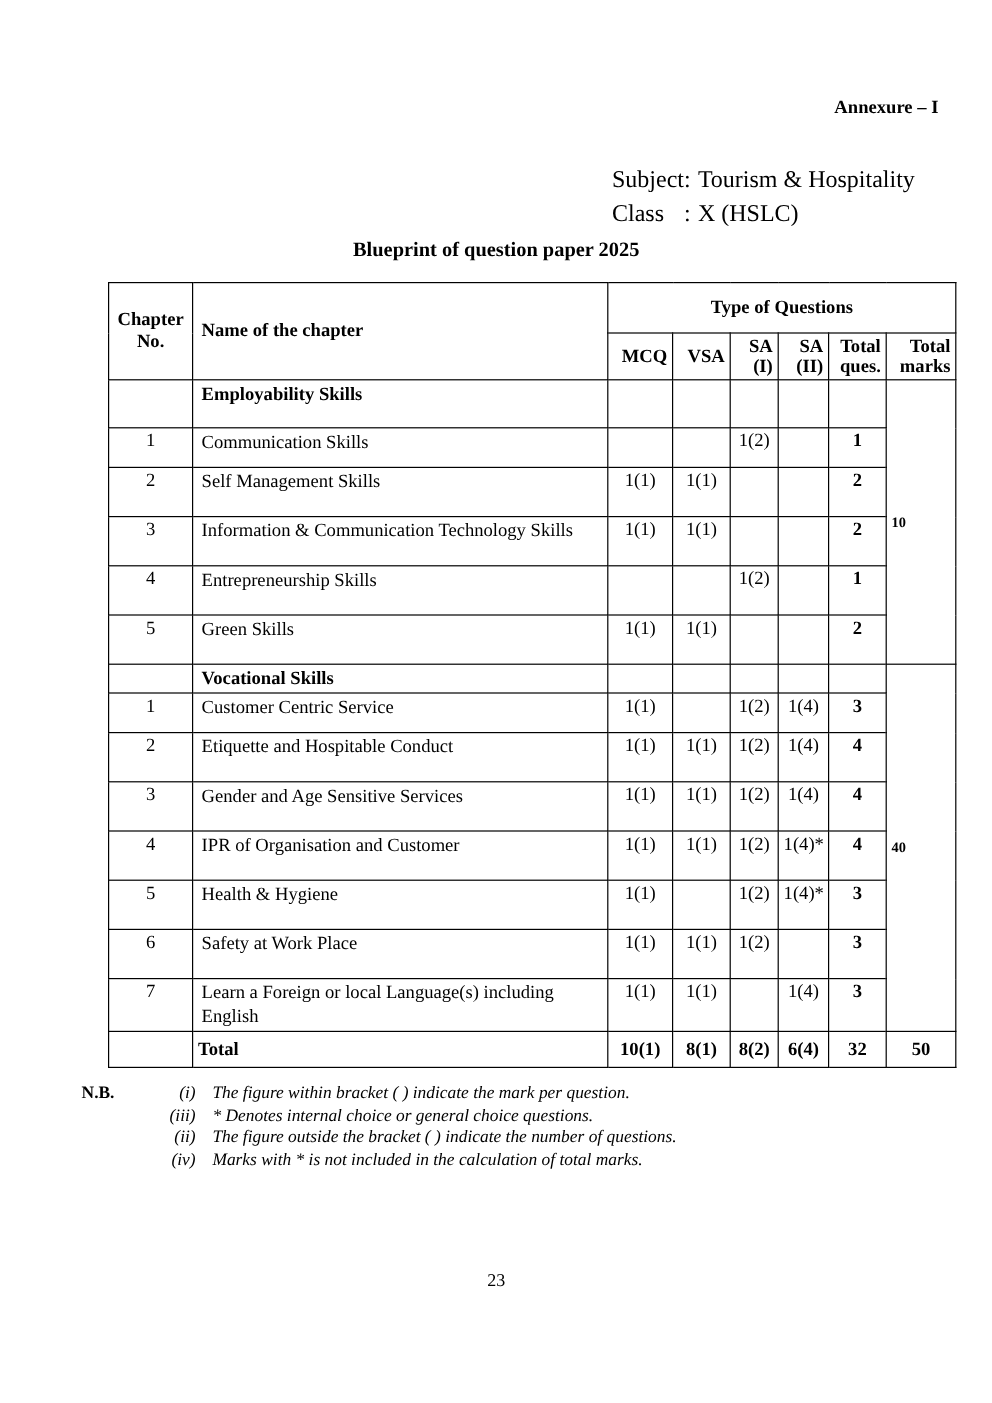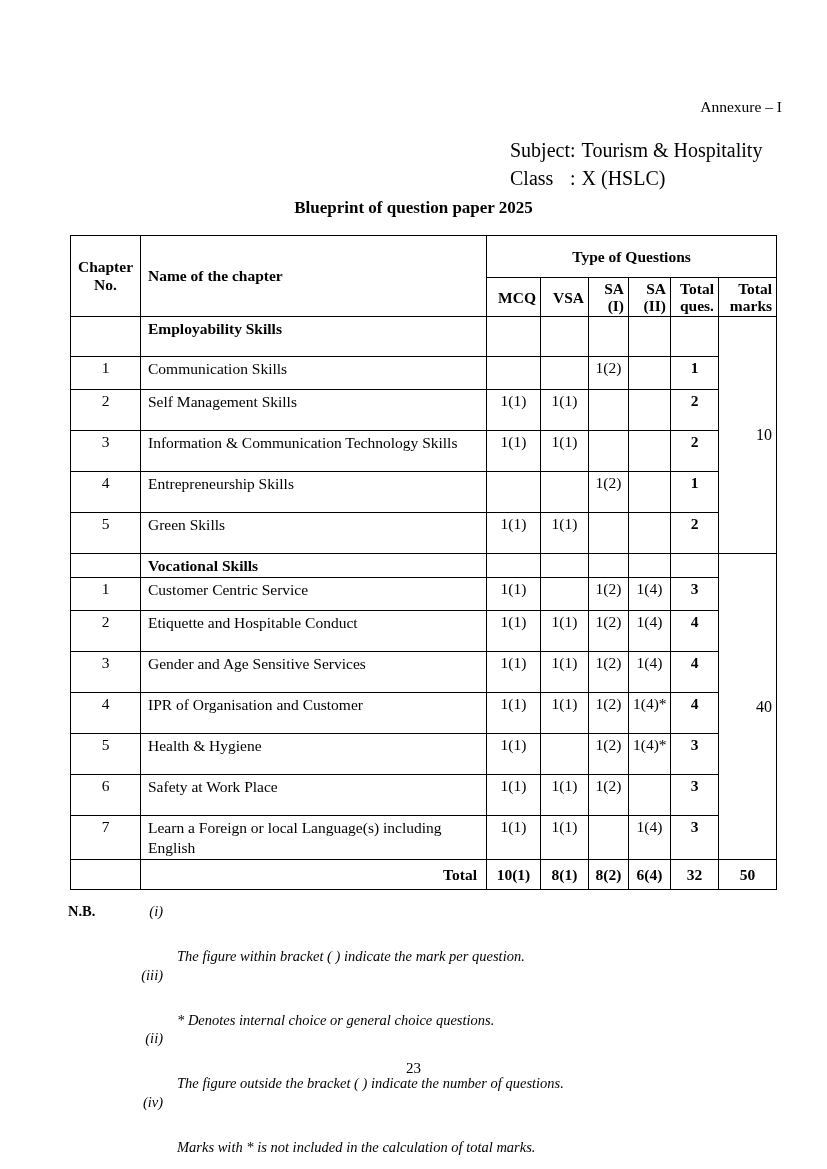--- a/index.html
+++ b/index.html
@@ -3,71 +3,71 @@
 <meta charset="utf-8">
 <style>
   * { margin:0; padding:0; box-sizing:border-box; }
   html,body { background:#ffffff; }
   body { font-family:"Liberation Serif", serif; color:#000; }
   .page {
     position:relative; width:827px; height:1169px; margin:0 auto;
     background:#fff; overflow:hidden;
   }
   .annexure {
-    position:absolute; top:98px; right:45px;
-    font-weight:normal; font-size:15.5px;
+    position:absolute; top:81px; right:45px;
+    font-weight:bold; font-size:15.5px;
   }
   .meta { position:absolute; top:136px; left:510px; font-size:20px; line-height:1.42; }
   .meta-line { display:flex; }
   .meta-label { display:inline-block; width:60px; }
   .meta-colon { display:inline-block; margin-right:6px; }
   .doc-title {
     position:absolute; top:198px; left:0; width:100%;
     text-align:center; font-weight:bold; font-size:17px;
   }
   table.blueprint {
     position:absolute; top:235px; left:70px; width:706px;
     border-collapse:collapse; table-layout:fixed;
     font-size:15.5px;
   }
   table.blueprint th, table.blueprint td {
     border:1px solid #000; padding:2px 4px; vertical-align:top;
     overflow:hidden;
   }
-  table.blueprint { border:1.5px solid #000; }
+  table.blueprint { border:1.5px solid #000;margin-left:20px; }
   th { font-weight:bold; }
   .th-mid { vertical-align:middle !important; text-align:center; }
   .th-name { vertical-align:middle !important; text-align:left; padding-left:7px !important; }
   .col-head { vertical-align:middle !important; text-align:right; line-height:1.1; }
   .h-hdr1 { height:42px; }
   .h-hdr2 { height:34px; }
   .h-sec1 { height:40px; }
   .h-sec2 { height:23px; }
   .h-row  { height:41px; }
   .h-sm   { height:33px; }
   .h-tot  { height:30px; }
   .c-no   { text-align:center; }
   .c-name { text-align:left; padding-left:7px !important; line-height:1.25; }
   .c-val  { text-align:center; }
   .c-tot  { text-align:center; font-weight:bold; }
   .section-title { font-weight:bold; }
   .c-marks {
-    vertical-align:middle !important; text-align:right;
-    font-weight:normal; font-size:16px;
+    vertical-align:middle !important; text-align:left;
+    font-weight:bold; font-size:12px;
   }
   .total-row td { vertical-align:middle !important; font-weight:bold; }
-  .total-label { text-align:right; padding-right:9px !important; }
+  .total-label { text-align:left; padding-right:9px !important; }
   .notes {
     position:absolute; top:903px; left:68px; width:640px;
     font-size:14.5px; line-height:1.22;
   }
   .note-row { display:flex; font-style:italic; margin-bottom:1px; }
   .nb-label { width:57px; font-style:normal; font-weight:bold; flex:0 0 57px; }
   .note-num { width:38px; flex:0 0 38px; text-align:right; margin-right:14px; }
-  .note-text { flex:1;margin-top:45px; }
+  .note-text { flex:1; }
   .page-number {
     position:absolute; top:1060px; left:0; width:100%;
     text-align:center; font-size:15px;
   }
 </style>
 </head>
 <body>
 
 <div class="page">
 

